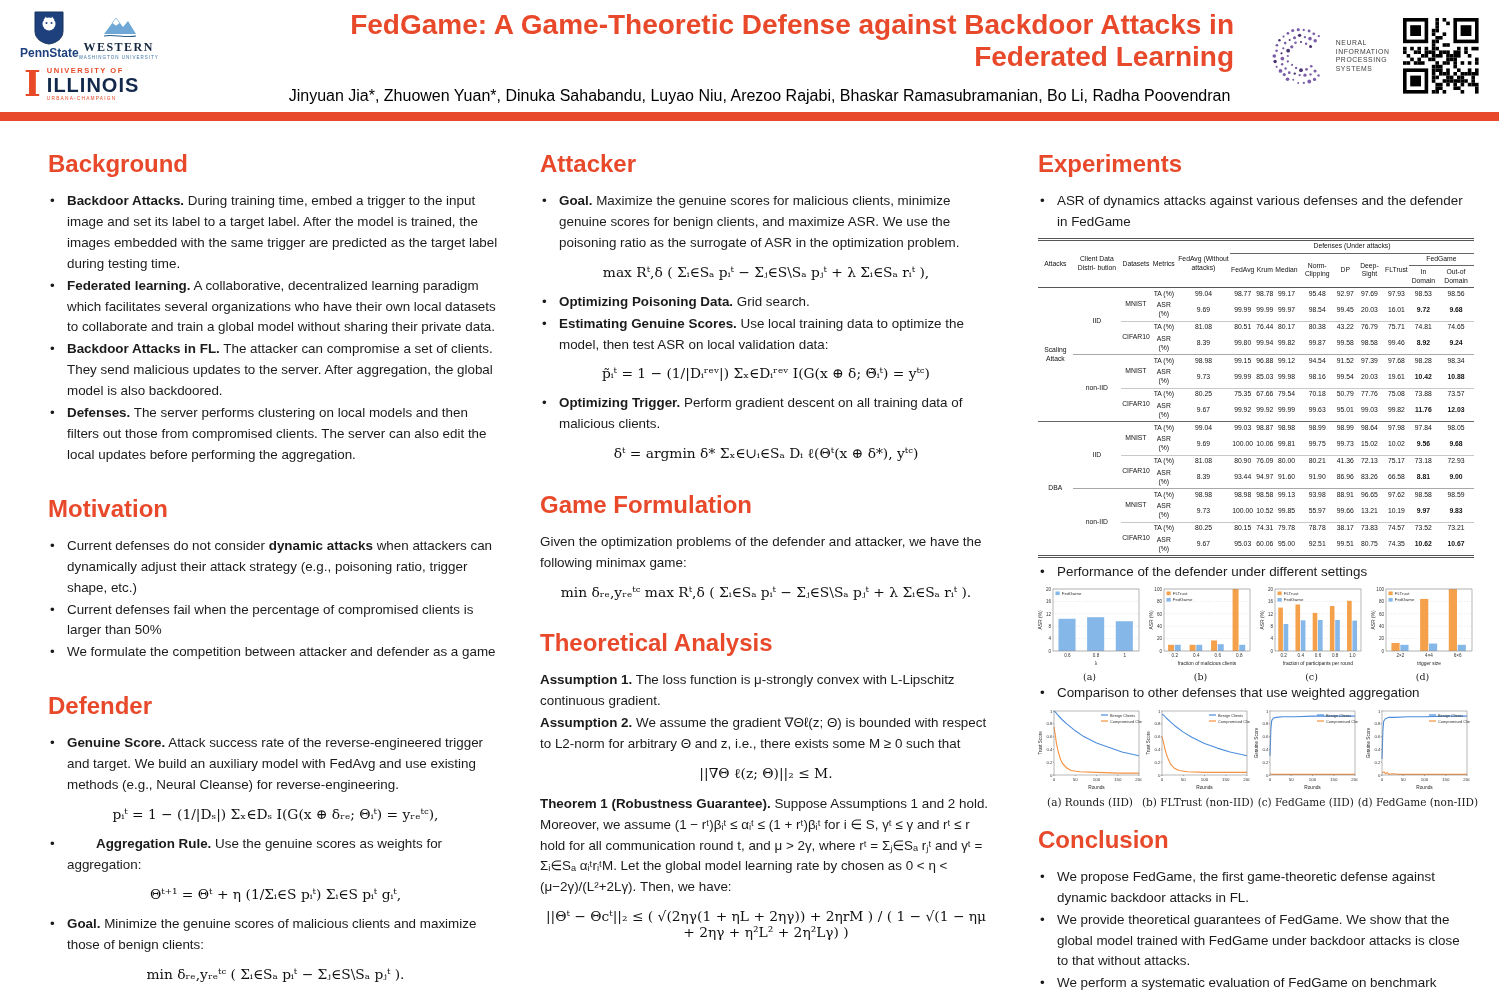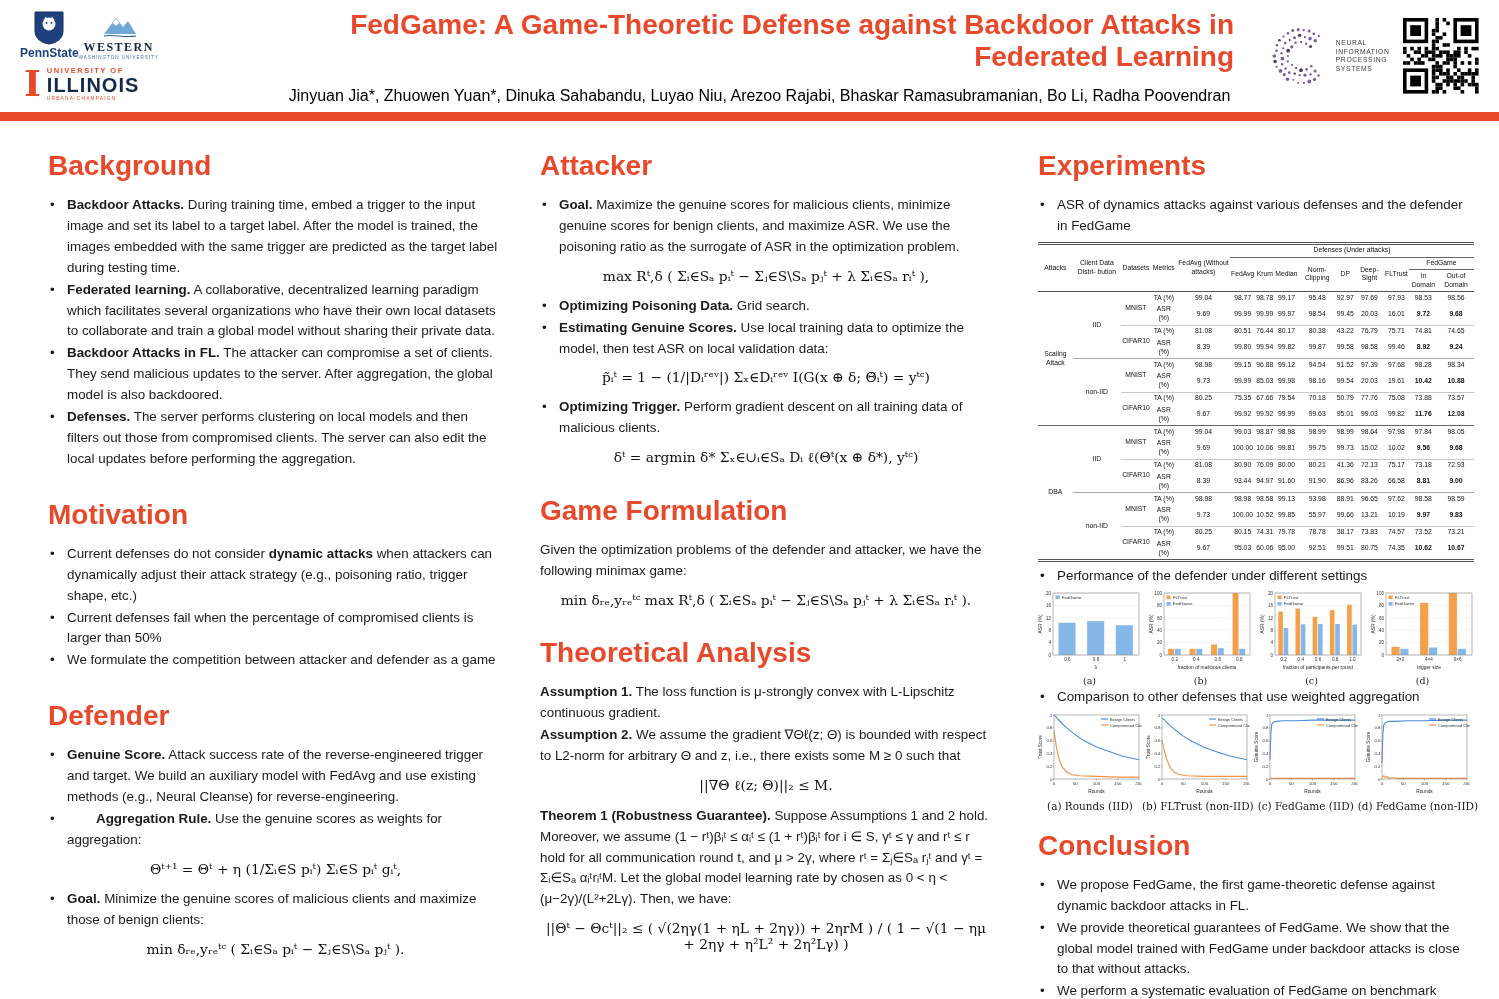--- a/index.html
+++ b/index.html
@@ -26,21 +26,21 @@
   .title{font-size:28px;font-weight:bold;margin:2px 0 14px;text-align:right;}
   .authors{font-size:16px;color:#000;}
   .logos-right{width:235px;flex:none;display:flex;align-items:center;justify-content:flex-end;gap:14px;}
   .neurips{display:flex;align-items:center;gap:4px;}
   .neurips-text div{font-size:6.8px;letter-spacing:0.6px;color:#404040;line-height:8.5px;}
   
   .col{position:absolute;top:121px;}
   .col1{left:48px;width:455px;}
   .col2{left:540px;width:452px;}
   .col3{left:1038px;width:436px;}
-  h2.section{font-size:28px;font-weight:bold;margin:29px 0 13px;}
+  h2.section{font-size:24px;font-weight:bold;margin:29px 0 13px;}
   .bullet{display:flex;font-size:13.4px;line-height:1.56;margin:0 0 1px;}
   .dot{width:17px;flex:none;padding-left:2px;}
   .btext{flex:1;}
   .para{font-size:13.4px;line-height:1.56;margin:0 0 1px;}
   .formula{font-family:"DejaVu Serif",serif;font-size:13.8px;text-align:center;margin:10px 4px 12px;color:#101010;}
   
   .exp-table{border-collapse:collapse;width:100%;font-size:6.8px;color:#111;margin:5px 0 4px;border-top:3px double #555;border-bottom:3px double #555;}
   .exp-table th,.exp-table td{padding:1.5px 1px;text-align:center;font-weight:normal;line-height:1.3;}
   .exp-table thead{border-bottom:1px solid #555;}
   .exp-table tbody{border-top:1px solid #555;}
@@ -335,20 +335,21 @@
         <span class="dot">•</span>
         <span class="btext"><span>We formulate the competition between attacker and defender as a game</span></span>
       </div>
     </div>
   <h2 class="section accent" style="color: rgb(232, 73, 43);">Defender</h2>
   <div>
       <div class="bullet">
         <span class="dot">•</span>
         <span class="btext"><span style="font-weight: bold;">Genuine Score.</span><span> Attack success rate of the reverse-engineered trigger and target. We build an auxiliary model with FedAvg and use existing methods (e.g., Neural Cleanse) for reverse-engineering.</span></span>
       </div>
+      <div class="formula">pᵢᵗ = 1 − (1/|Dₛ|) Σₓ∈Dₛ I(G(x ⊕ δᵣₑ; Θᵢᵗ) = yᵣₑᵗᶜ),</div>
       <div class="bullet">
         <span class="dot">•</span>
         <span class="btext"><span style="font-weight: bold; margin-left: 29px;">Aggregation Rule.</span><span> Use the genuine scores as weights for aggregation:</span></span>
       </div>
       <div class="formula">Θᵗ⁺¹ = Θᵗ + η (1/Σᵢ∈S pᵢᵗ) Σᵢ∈S pᵢᵗ gᵢᵗ,</div>
       <div class="bullet">
         <span class="dot">•</span>
         <span class="btext"><span style="font-weight: bold;">Goal.</span><span> Minimize the genuine scores of malicious clients and maximize those of benign clients:</span></span>
       </div>
       <div class="formula">min δᵣₑ,yᵣₑᵗᶜ ( Σᵢ∈Sₐ pᵢᵗ − Σⱼ∈S\Sₐ pⱼᵗ ).</div>

